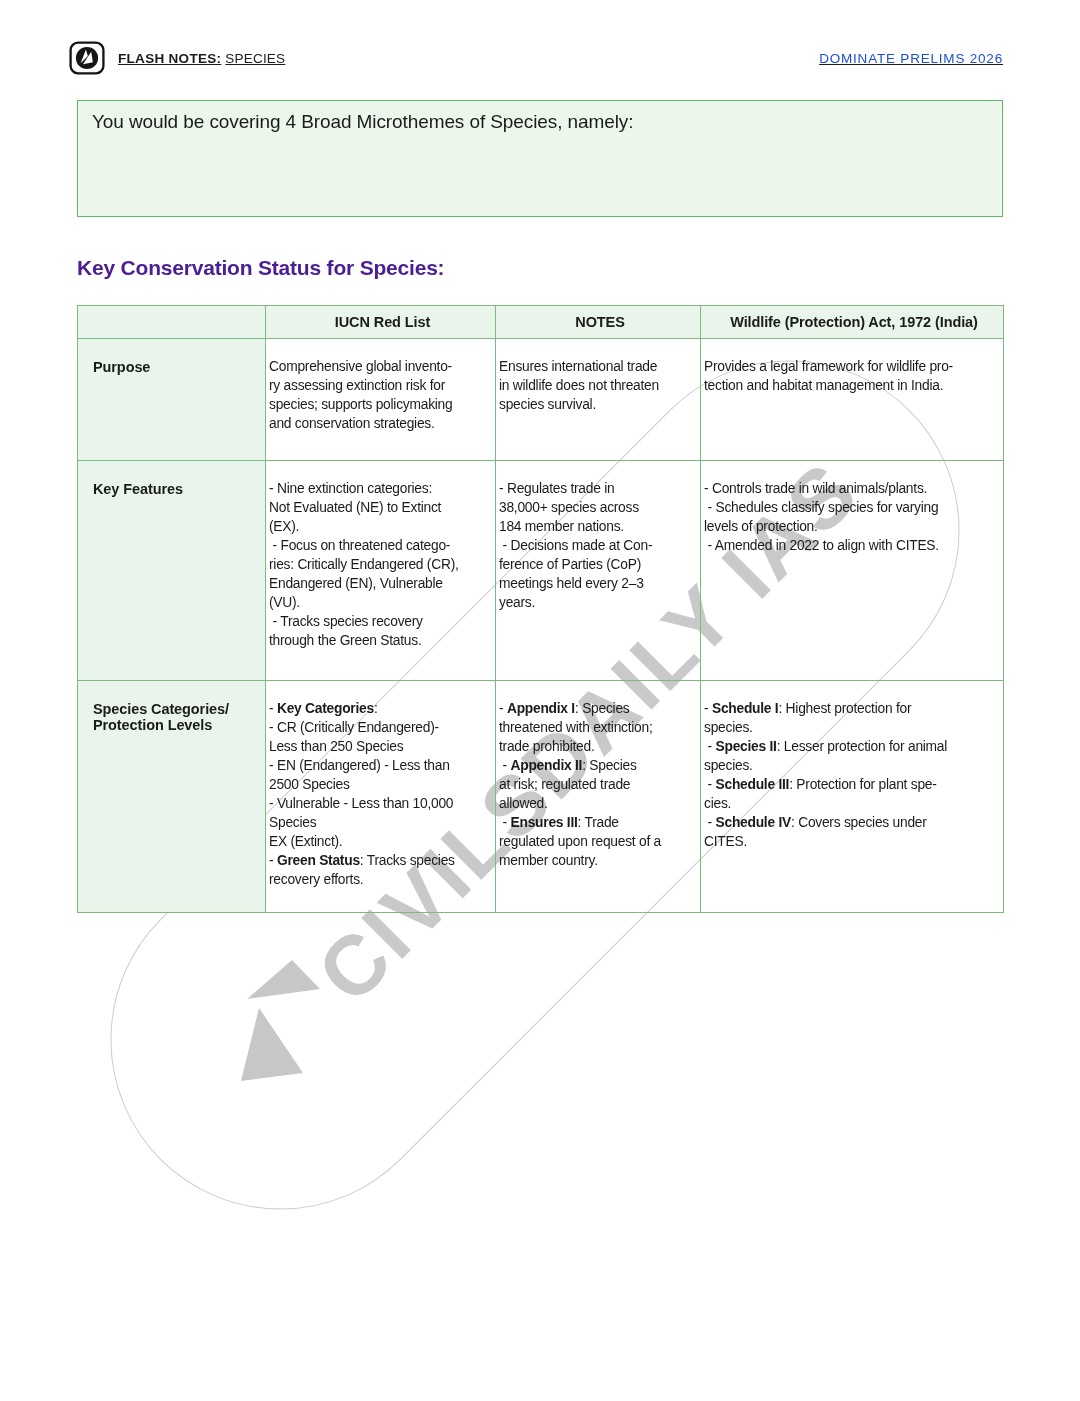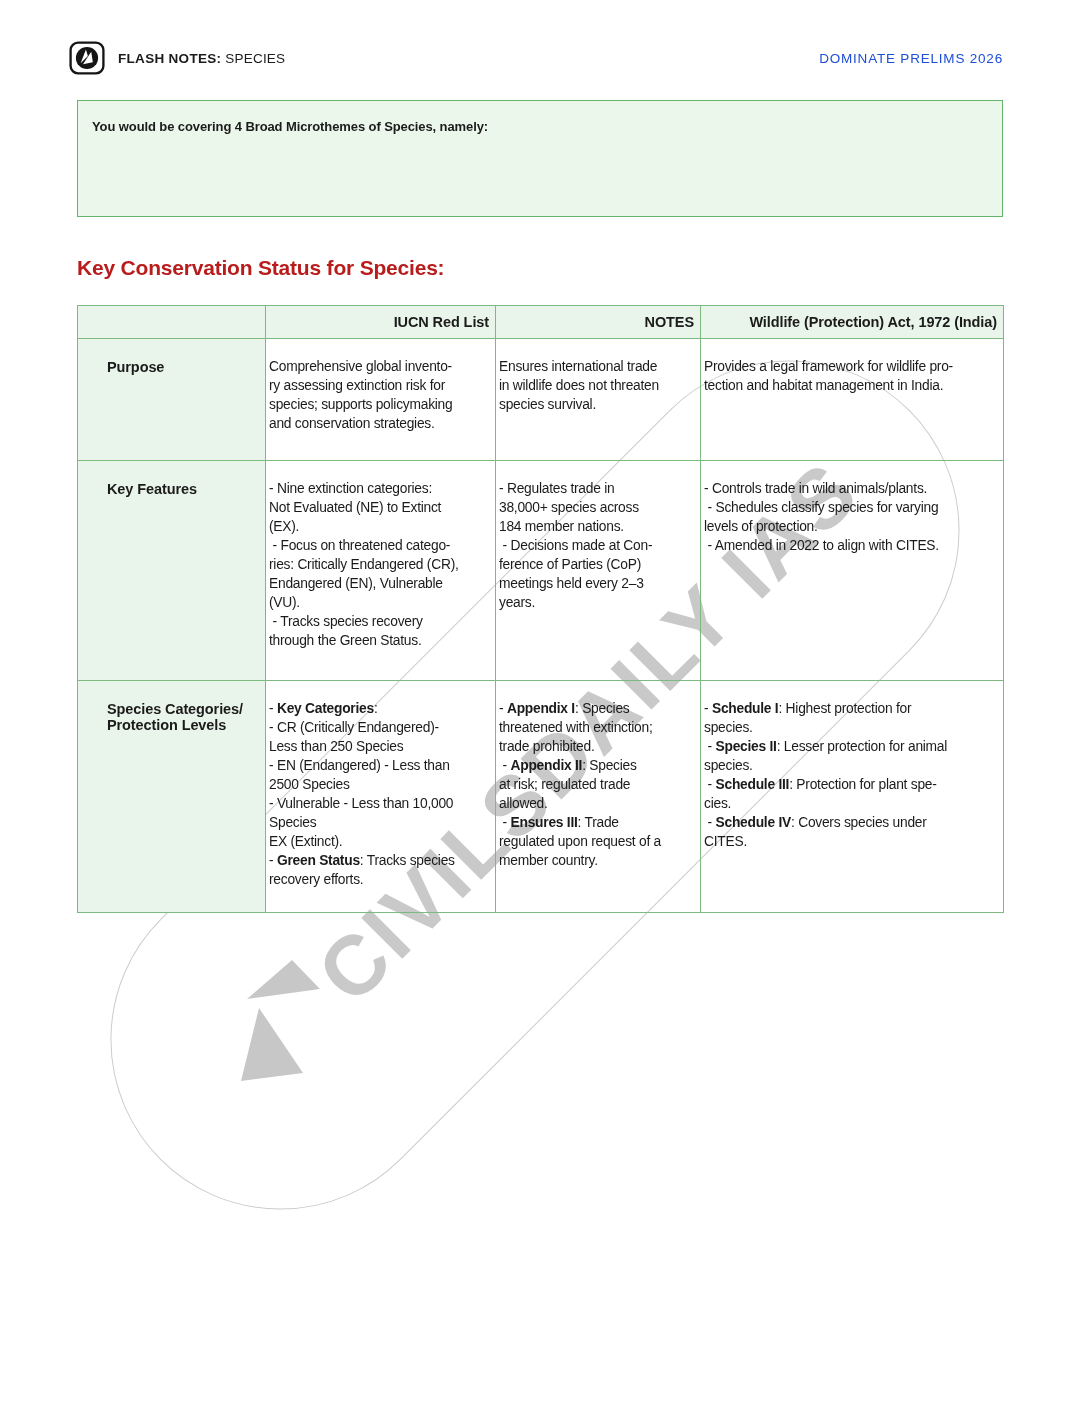--- a/index.html
+++ b/index.html
@@ -16,56 +16,56 @@
     display:flex;align-items:center;justify-content:center;padding-left:150px;
   }
   .wm-text{
     font-size:84px;font-weight:bold;color:#c9c9c9;letter-spacing:3px;white-space:nowrap;
   }
   .wm-plane{position:absolute;left:235px;top:948px;z-index:1;}
   
   .content{position:absolute;inset:0;z-index:2;}
   .top-header{
     position:absolute;left:77px;right:77px;top:38px;height:40px;
-    display:flex;align-items:center;justify-content:space-between;
+    display:flex;align-items:center;justify-content:space-between;text-decoration:underline;
   }
   .brand{display:flex;align-items:center;}
   .brand svg{margin-left:-8px;margin-right:13px;display:block;}
   .brand-text{font-size:13.5px;letter-spacing:0.2px;}
   .brand-text b{letter-spacing:0.3px;}
   .brand-text .prod{margin-left:4px;font-weight:normal;}
   .hdr-right{font-size:13.5px;letter-spacing:0.8px;color:#1d4ed8;}
   
   .intro-box{
     position:absolute;left:77px;top:100px;width:926px;height:117px;box-sizing:border-box;
     background:#ecf7ec;border:1.5px solid #63b56a;padding:10px 14px 8px 14px;
   }
-  .intro-title{font-size:13px;font-weight:bold;letter-spacing:-0.1px;margin-top:8px;}
+  .intro-title{font-size:19px;font-weight:normal;letter-spacing:-0.1px;}
   .intro-box ol{margin:6px 0 0 0;padding-left:47px;}
   .intro-box li{font-size:14.5px;margin-bottom:4.5px;padding-left:13px;letter-spacing:-0.1px;}
   
   .section-heading{
     position:absolute;left:77px;top:256px;
-    font-size:21px;font-weight:bold;color:#b91c1c;letter-spacing:-0.2px;
+    font-size:21px;font-weight:bold;color:#4c1d95;letter-spacing:-0.2px;
   }
   
   .cmp-table{
     position:absolute;left:77px;top:305px;width:926px;
     border-collapse:collapse;table-layout:fixed;
   }
   .cmp-table col.c0{width:188px}.cmp-table col.c1{width:230px}
   .cmp-table col.c2{width:205px}.cmp-table col.c3{width:303px}
   .cmp-table th,.cmp-table td{border:1.5px solid #7cba80;vertical-align:top;box-sizing:border-box;}
   .cmp-table th{
-    height:33px;background:#e9f5ea;text-align:right;vertical-align:middle;
+    height:33px;background:#e9f5ea;text-align:center;vertical-align:middle;
     font-size:14.5px;padding:2px 6px 2px 10px;letter-spacing:-0.1px;
   }
   .cmp-table td.rowlabel{
     background:#e9f5ea;font-weight:bold;font-size:14.5px;
-    padding:20px 6px 10px 29px;white-space:pre-wrap;letter-spacing:-0.1px;
+    padding:20px 6px 10px 15px;white-space:pre-wrap;letter-spacing:-0.1px;
   }
   .cmp-table td.cell{
     background:transparent;font-size:13.8px;line-height:1.38;
     padding:18px 4px 10px 3px;white-space:pre-wrap;letter-spacing:-0.25px;
   }
   tr.r-purpose{height:122px;} tr.r-features{height:220px;} tr.r-categories{height:232px;}
 </style>
 </head>
 <body>
 

